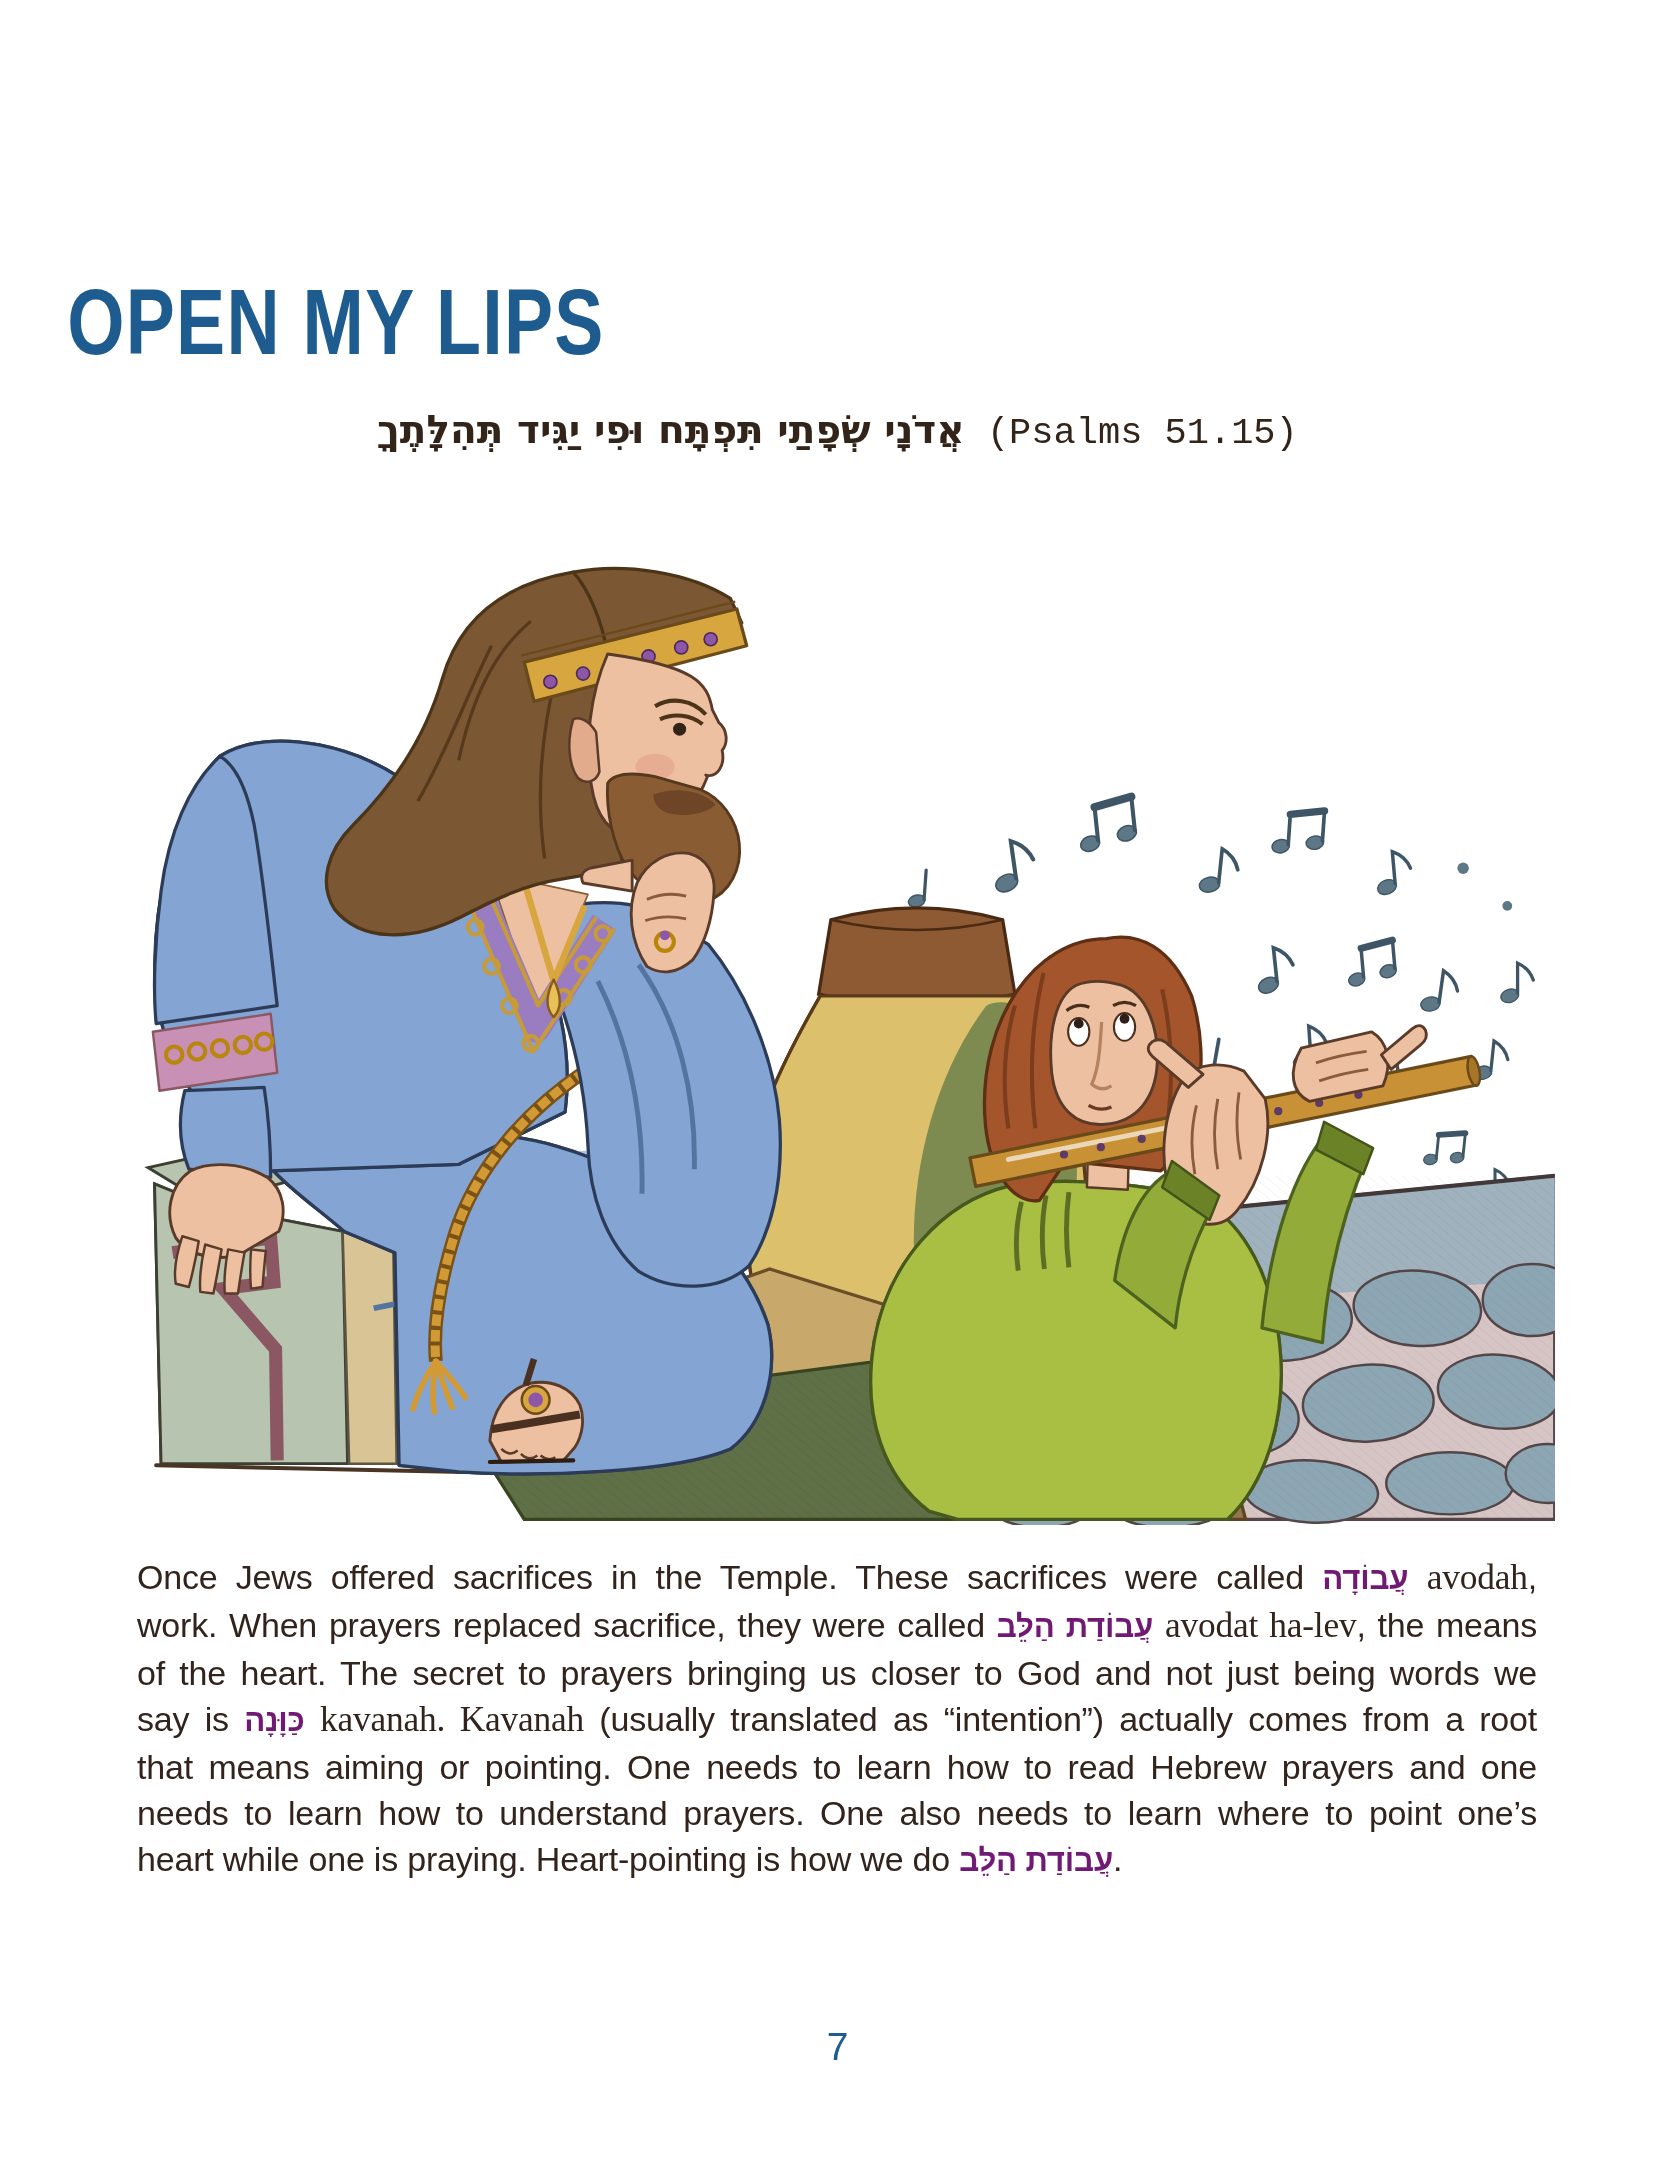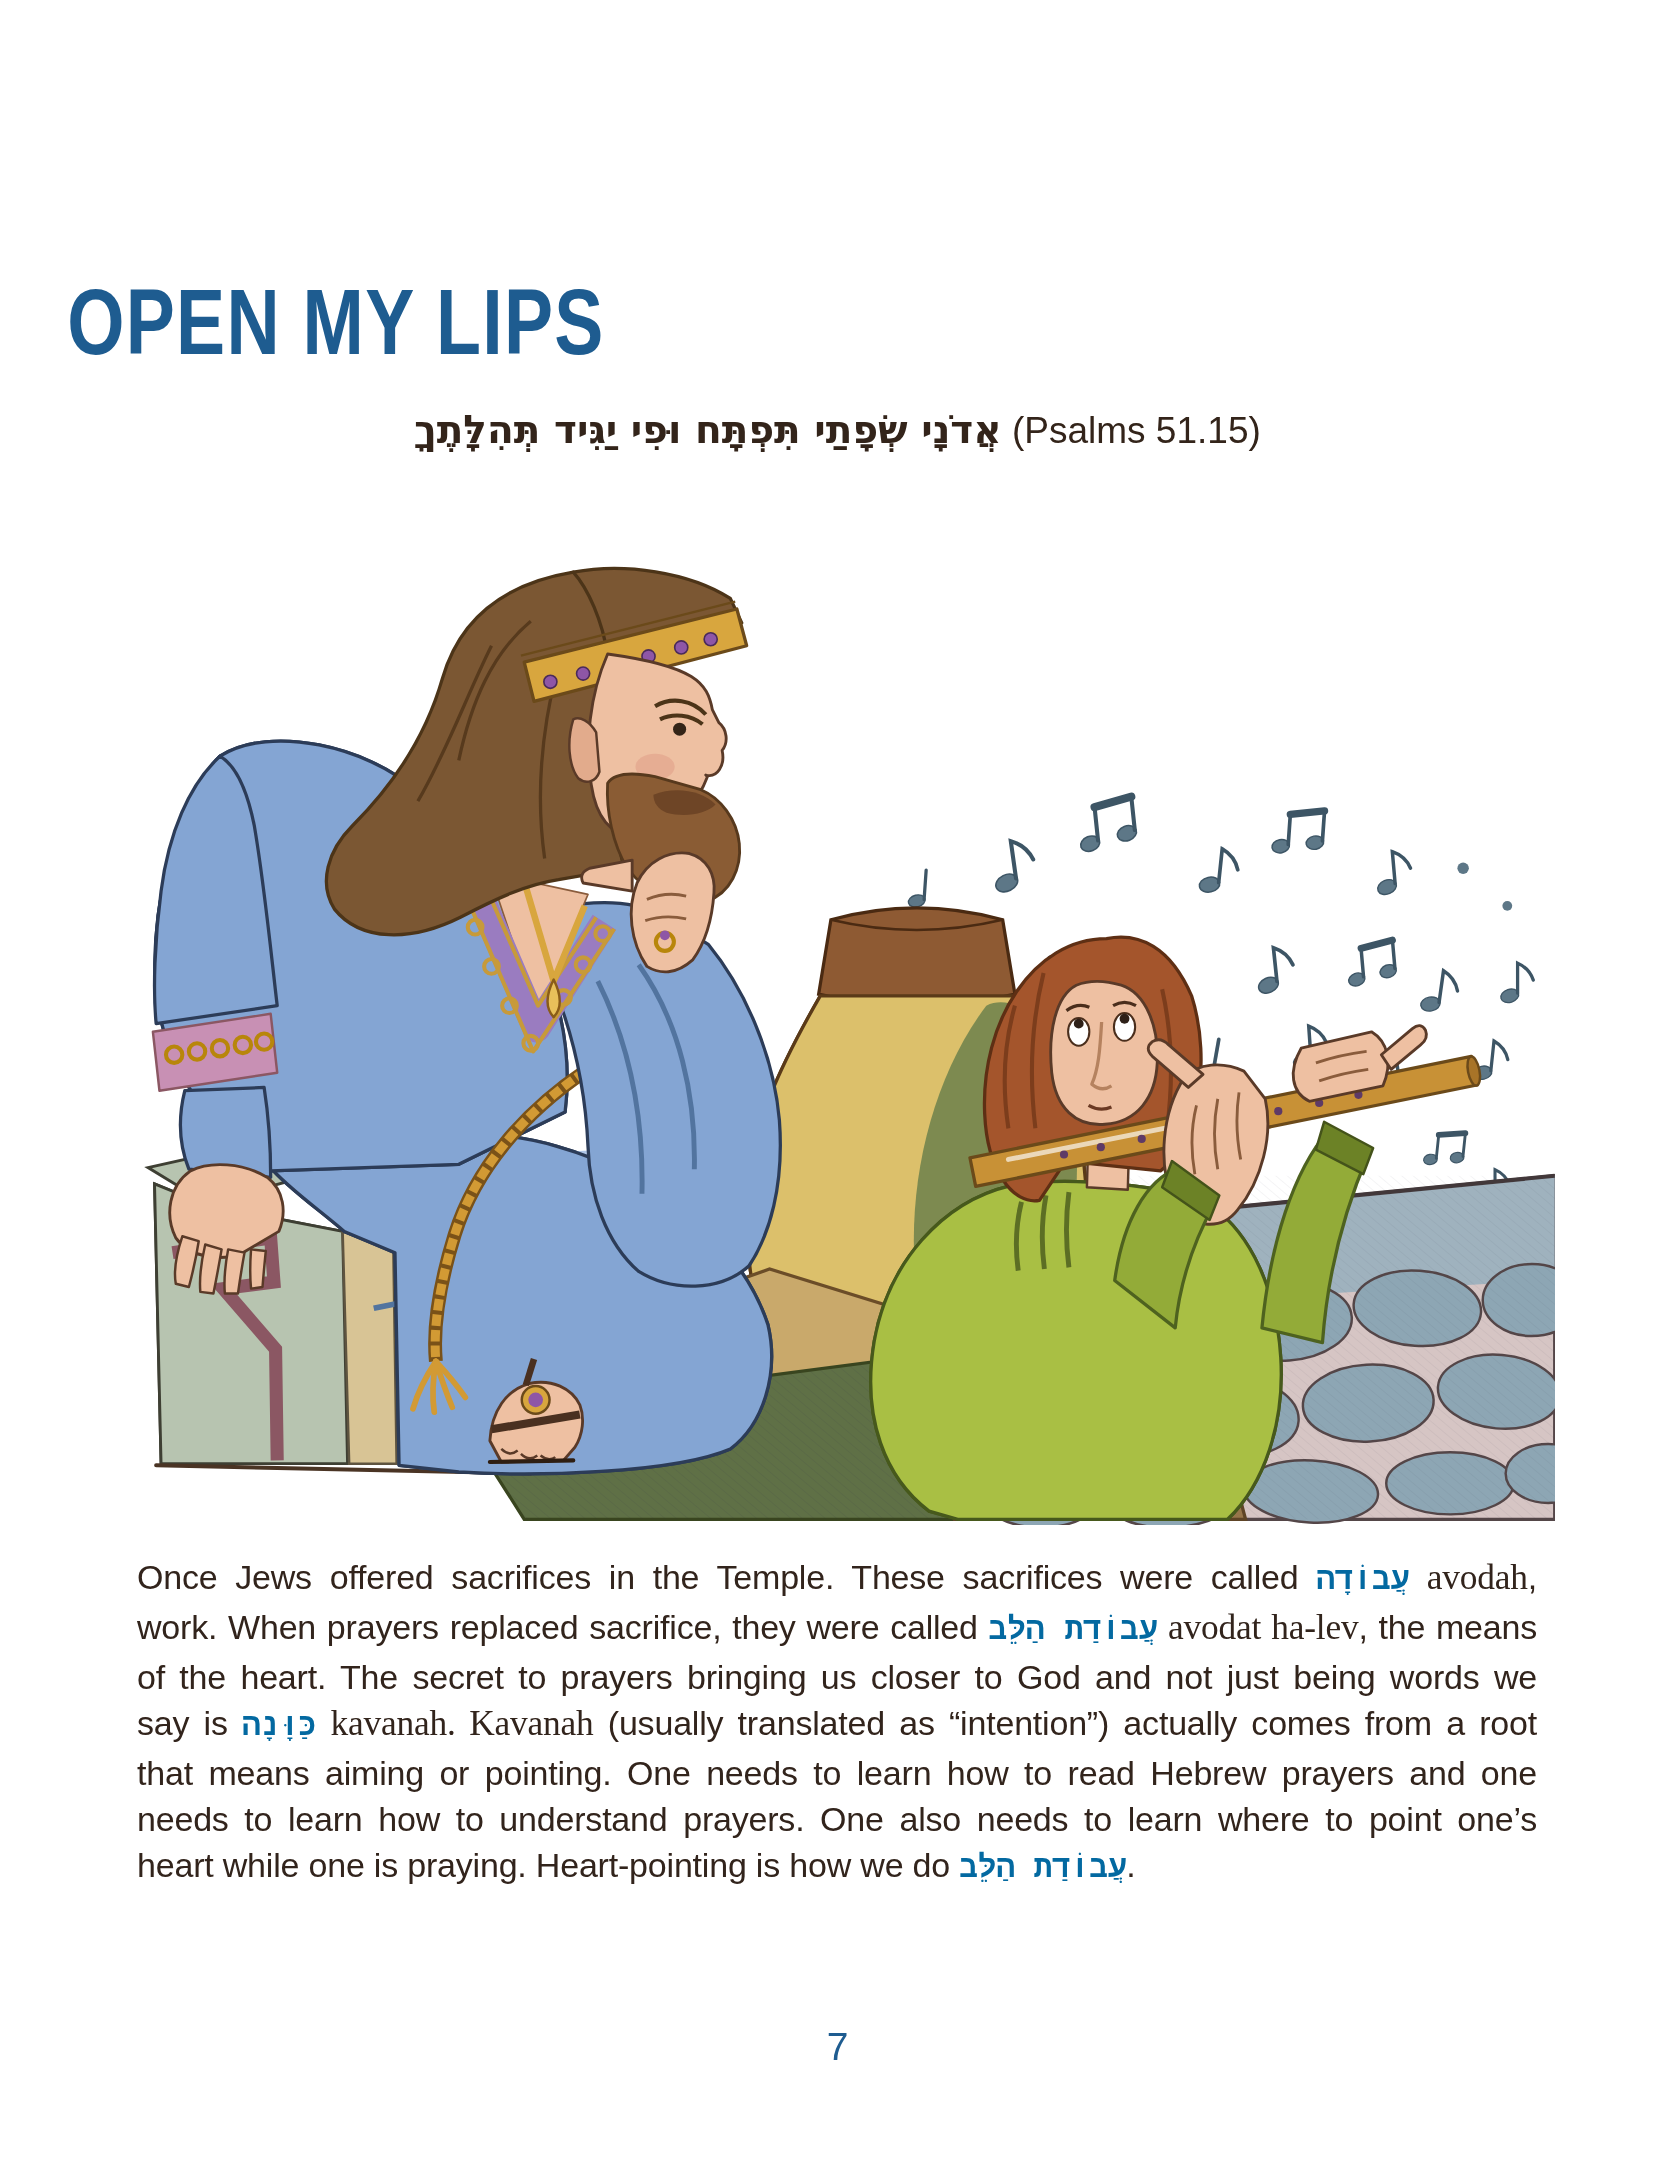--- a/index.html
+++ b/index.html
@@ -6,29 +6,29 @@
   .page{position:relative;width:1675px;height:2183px;background:#ffffff;overflow:hidden;
         font-family:"Liberation Sans",sans-serif;color:#32241c;}
   
   .title-wrap{position:absolute;left:0;top:276px;width:1675px;text-align:left;}
   .title-text{display:inline-block;transform:scaleX(.8);transform-origin:center;
       font-family:"Liberation Sans",sans-serif;font-weight:bold;font-size:92px;line-height:1;
       letter-spacing:1.6px;color:#1e5c90;}
   
   .verse{position:absolute;left:0;top:407px;width:1675px;text-align:center;direction:ltr;}
   .verse-he{font-family:"DejaVu Sans",sans-serif;font-weight:bold;font-size:39px;color:#33241a;}
-  .verse-cite{font-family:Liberation Sans, sans-serif;font-size:37px;color:#33241a;margin-top:48px;}
+  .verse-cite{font-family:Liberation Mono, monospace;font-size:37px;color:#33241a;margin-top:48px;}
   
   .fig{position:absolute;left:115px;top:564px;width:1440px;height:961px;}
   
   .para{position:absolute;left:137px;top:1554px;width:1400px;}
   .pline{font-size:34px;line-height:46px;text-align:justify;text-align-last:justify;
          letter-spacing:-0.2px;color:#32241c;white-space:normal;}
   .pline.last{text-align-last:left;}
-  .pline .he{font-family:Liberation Mono, monospace;font-weight:bold;font-size:.92em;color:#0369a1;}
+  .pline .he{font-family:Liberation Sans, sans-serif;font-weight:bold;font-size:.92em;color:#701a75;}
   .pline .em{font-family:"Liberation Serif",serif;font-size:1.04em;}
   
   .pagenum{position:absolute;left:0;top:2025px;width:1675px;text-align:center;
            font-size:39px;color:#1e5c90;}
 </style>
 </head>
 <body>
 
 <div class="page">
 

